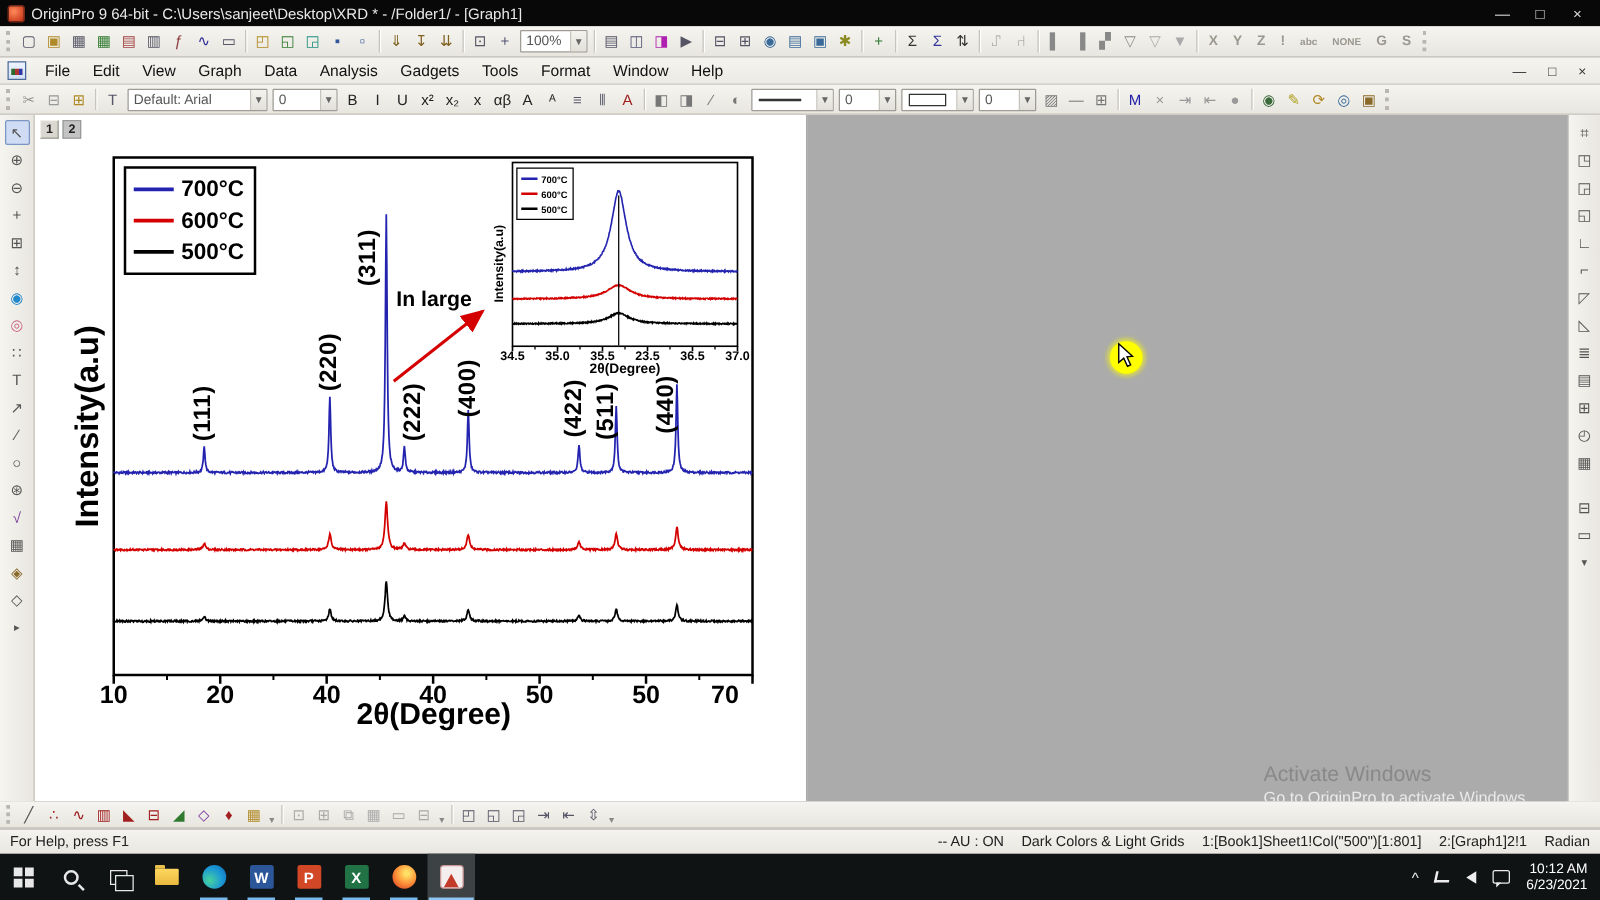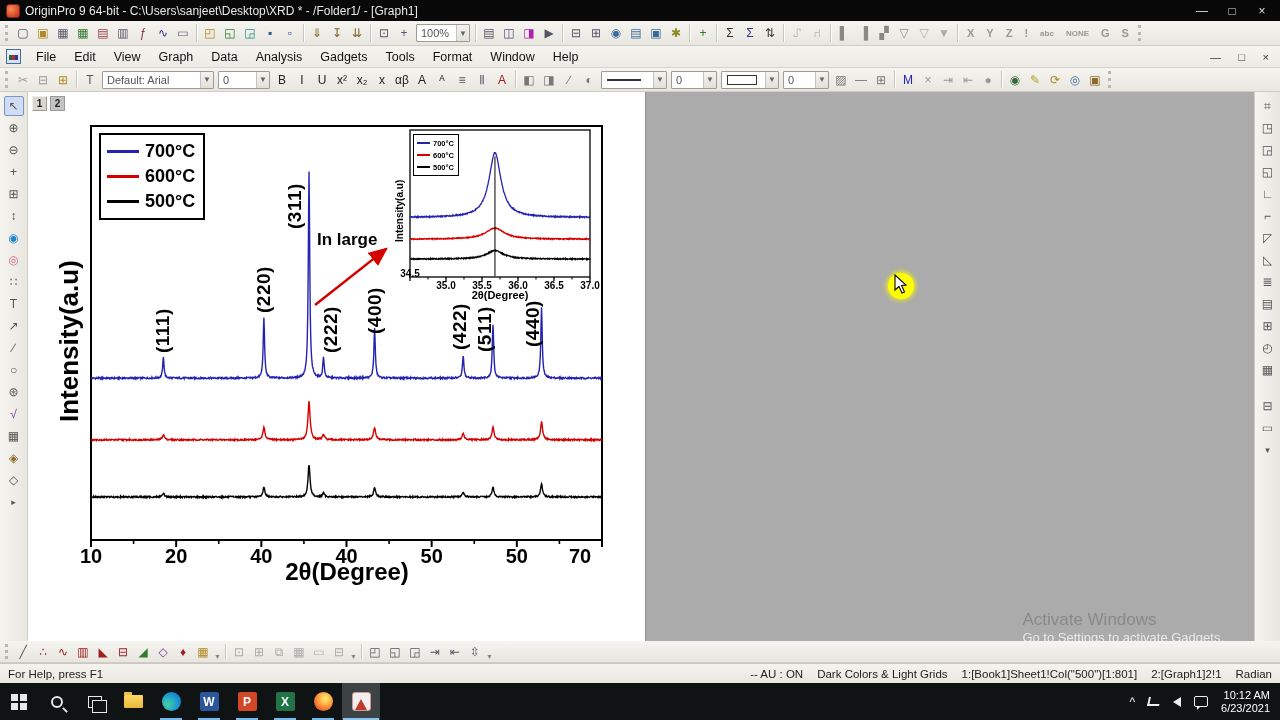--- a/index.html
+++ b/index.html
@@ -588,42 +588,42 @@
         <div id="inset-xlabel" style="left: 412px; top: 197px;">2θ(Degree)</div>
         <div id="annot-inlarge" style="left: 289px; top: 138px;">In large</div>
         <div id="tick-layer">
             <div class="xt" style="left: 43px; top: 453px;">10</div>
             <div class="xt" style="left: 128.167px; top: 453px;">20</div>
             <div class="xt" style="left: 213.333px; top: 453px;">40</div>
             <div class="xt" style="left: 298.5px; top: 453px;">40</div>
             <div class="xt" style="left: 383.667px; top: 453px;">50</div>
             <div class="xt" style="left: 468.833px; top: 453px;">50</div>
             <div class="xt" style="left: 532px; top: 453px;">70</div>
-            <div class="xt-in" style="left: 365px; top: 176px;">34.5</div>
+            <div class="xt-in" style="left: 365px; top: 188px;">34.5</div>
             <div class="xt-in" style="left: 401px; top: 188px;">35.0</div>
             <div class="xt-in" style="left: 437px; top: 188px;">35.5</div>
-            <div class="xt-in" style="left: 473px; top: 188px;">36.0</div>
+            <div class="xt-in" style="left: 473px; top: 188px;">23.5</div>
             <div class="xt-in" style="left: 509px; top: 188px;">36.5</div>
             <div class="xt-in" style="left: 545px; top: 188px;">37.0</div>
           </div>
         <div id="peak-layer">
             <div class="vlab pk" style="left: 124.392px; top: 260.509px;">(111)</div>
             <div class="vlab pk" style="left: 224.888px; top: 221.336px;">(220)</div>
             <div class="vlab pk" style="left: 256.027px; top: 136.954px;">(311)</div>
             <div class="vlab pk" style="left: 291.505px; top: 260.509px;">(222)</div>
             <div class="vlab pk" style="left: 335.605px; top: 241.645px;">(400)</div>
             <div class="vlab pk" style="left: 421.178px; top: 258.447px;">(422)</div>
             <div class="vlab pk" style="left: 445.987px; top: 259.521px;">(511)</div>
             <div class="vlab pk" style="left: 493.532px; top: 255.028px;">(440)</div>
           </div>
       </div>
 
       <div id="watermark">
         <div class="w1">Activate Windows</div>
-        <div class="w2">Go to Settings to activate Gadgets.</div>
+        <div class="w2">Go to OriginPro to activate Windows.</div>
       </div>
 
       <div id="cursor-highlight" style="left:860px;top:181px;"></div>
       <svg id="cursor-arrow" width="16" height="22" style="left:866px;top:182px;">
         <polygon points="1,1 1,16 5,12.5 8,19 10.5,18 7.6,11.5 12,11" fill="#fff" stroke="#000" stroke-width="1.1"></polygon>
       </svg>
     </div>
 
     <div id="right-toolbar" class="vtoolbar">
         <span class="vbtn">

